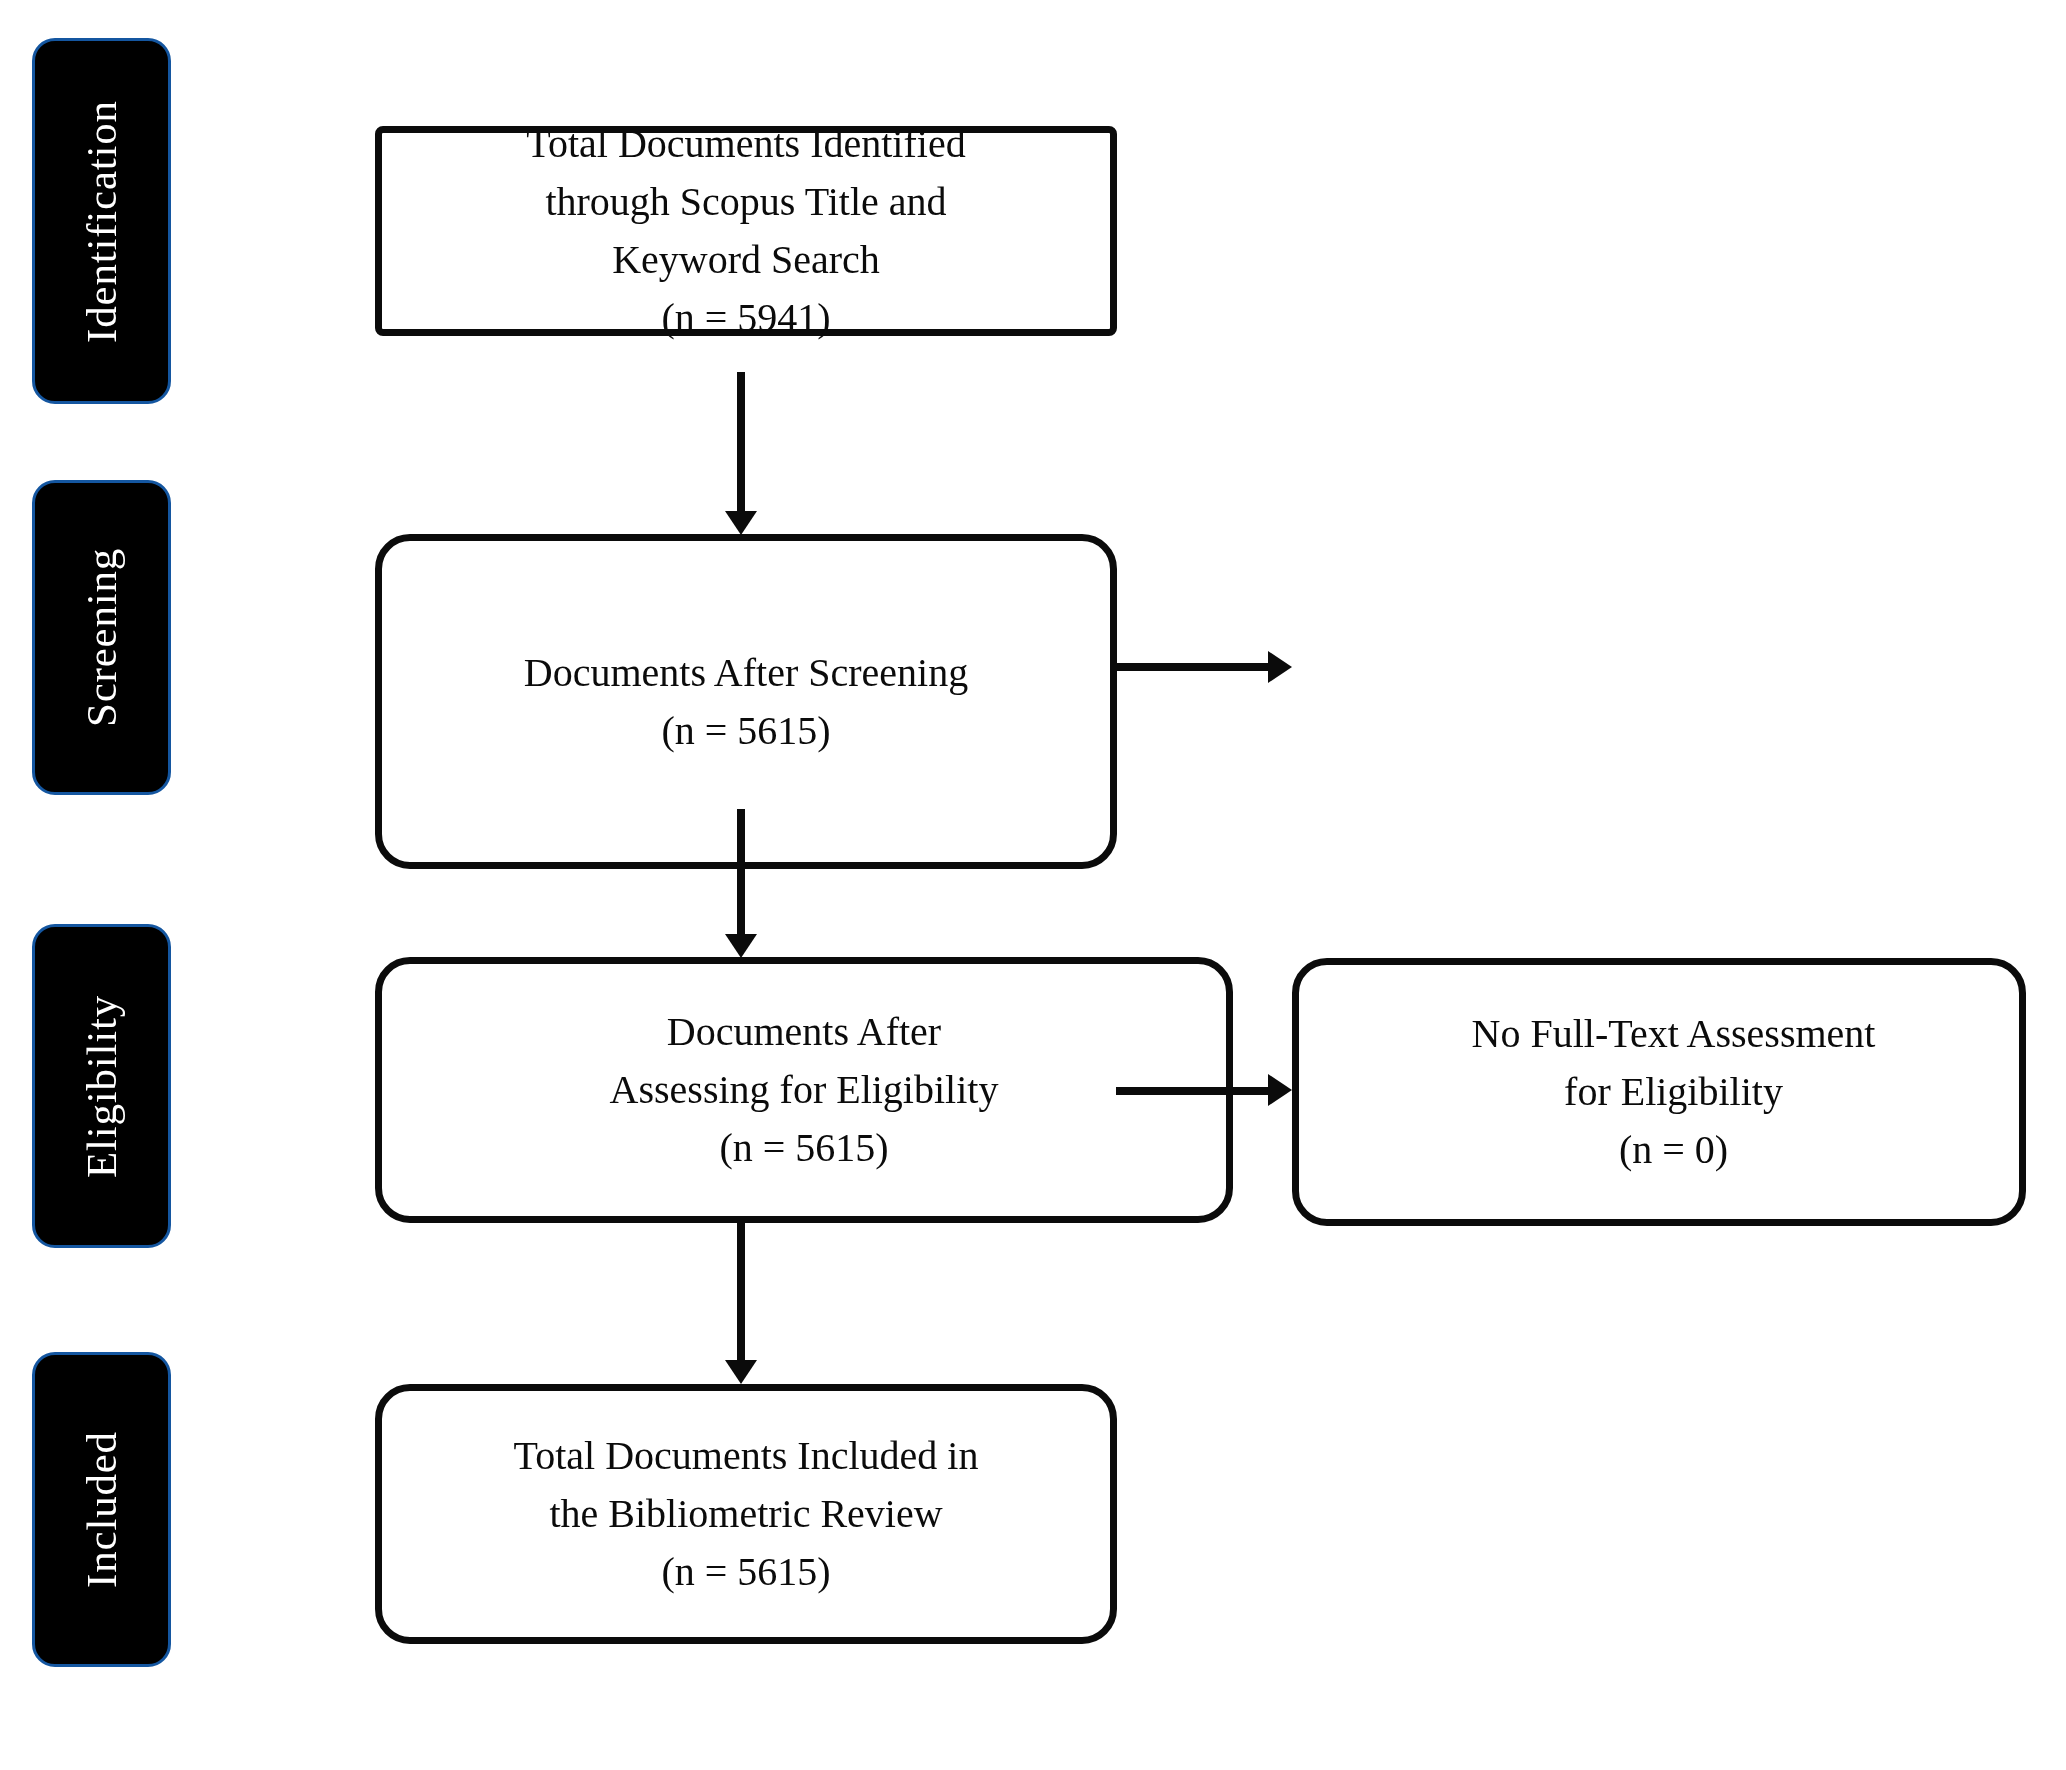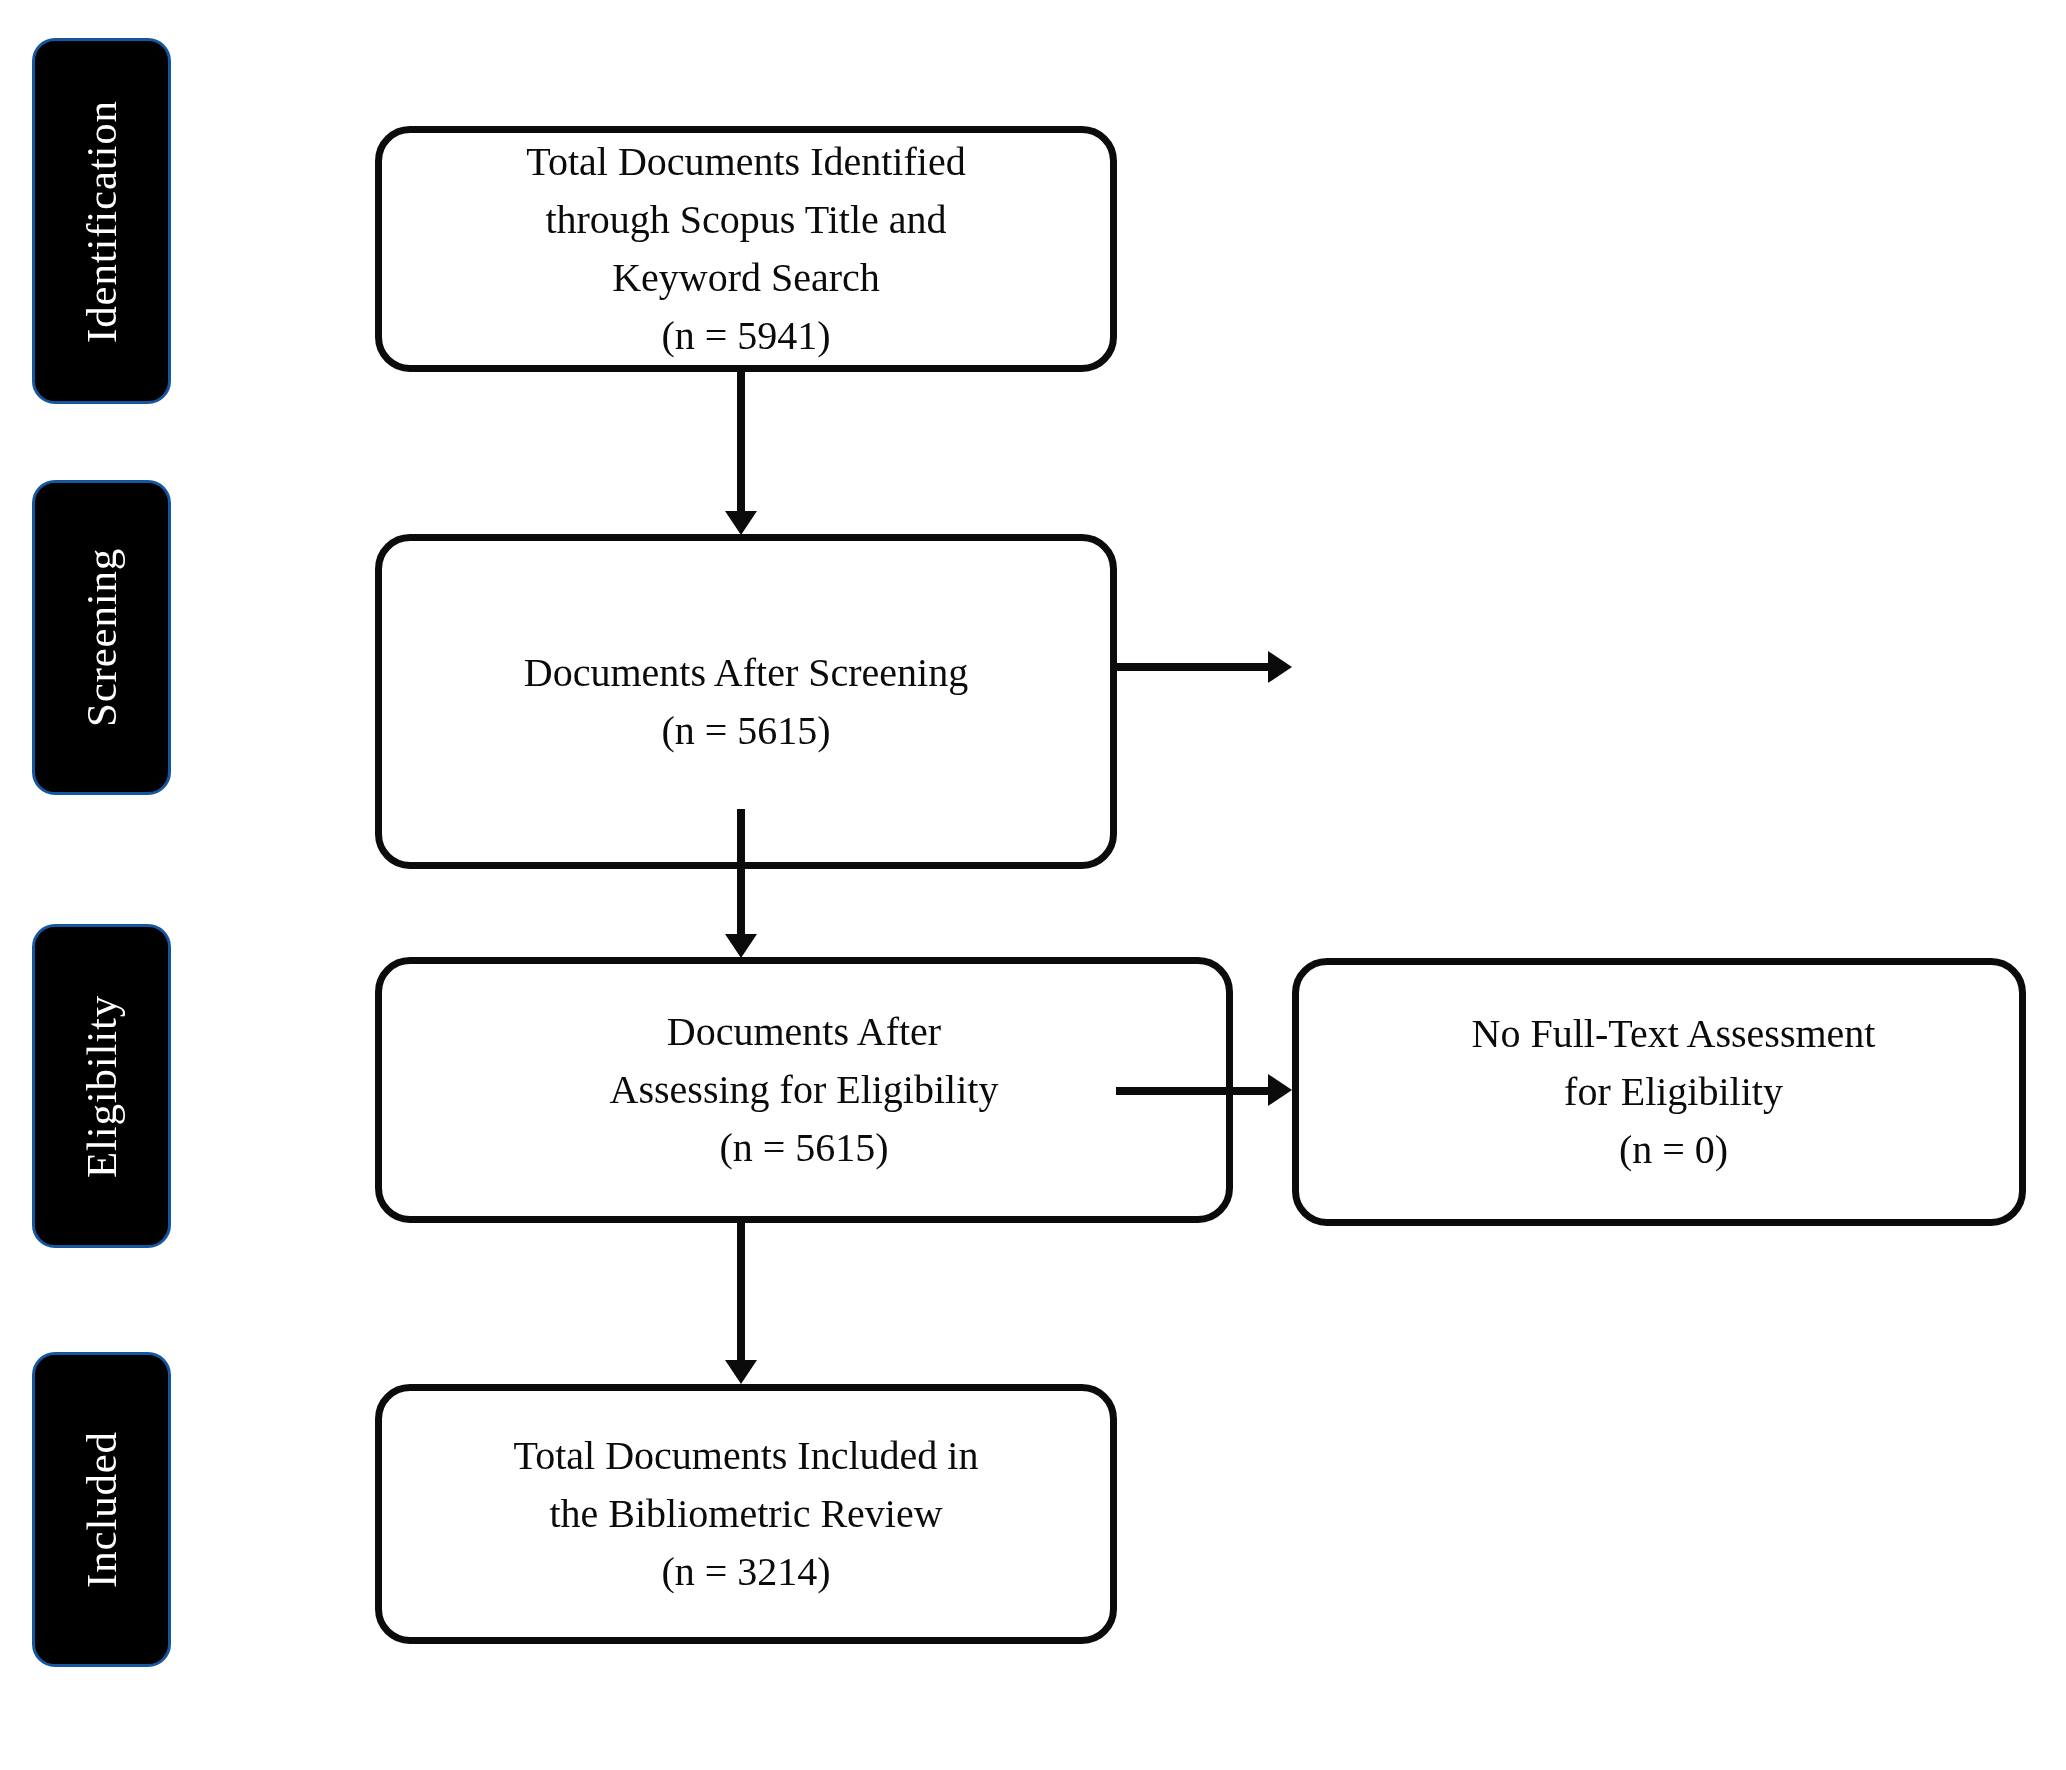--- a/index.html
+++ b/index.html
@@ -95,42 +95,42 @@
   <div class="stage" style="top:480px;height:315px;">
     <span class="stage-label">Screening</span>
   </div>
   <div class="stage" style="top:924px;height:324px;">
     <span class="stage-label">Eligibility</span>
   </div>
   <div class="stage" style="top:1352px;height:315px;">
     <span class="stage-label">Included</span>
   </div>
 
-  <div class="fbox" style="left:375px;top:126px;width:742px;height:246px;">
+  <div class="fbox" style="left:375px;top:126px;width:742px;height:210px;border-radius:8px;">
     <div class="fbox-text">Total Documents Identified
 through Scopus Title and
 Keyword Search
 (n = 5941)</div>
   </div>
 
   <div class="fbox" style="left:375px;top:534px;width:742px;height:335px;">
     <div class="fbox-text">Documents After Screening
 (n = 5615)</div>
   </div>
 
   <div class="fbox" style="left:375px;top:957px;width:858px;height:266px;">
     <div class="fbox-text">Documents After
 Assessing for Eligibility
 (n = 5615)</div>
   </div>
 
   <div class="fbox" style="left:375px;top:1384px;width:742px;height:260px;">
     <div class="fbox-text">Total Documents Included in
 the Bibliometric Review
-(n = 3214)</div>
+(n = 5615)</div>
   </div>
 
 
   <div class="fbox" style="left:1292px;top:958px;width:734px;height:268px;padding-left:29px;">
     <div class="fbox-text">No Full-Text Assessment
 for Eligibility
 (n = 0)</div>
   </div>
 
   <div class="vline" style="left:737px;top:372px;height:140px;"></div>

